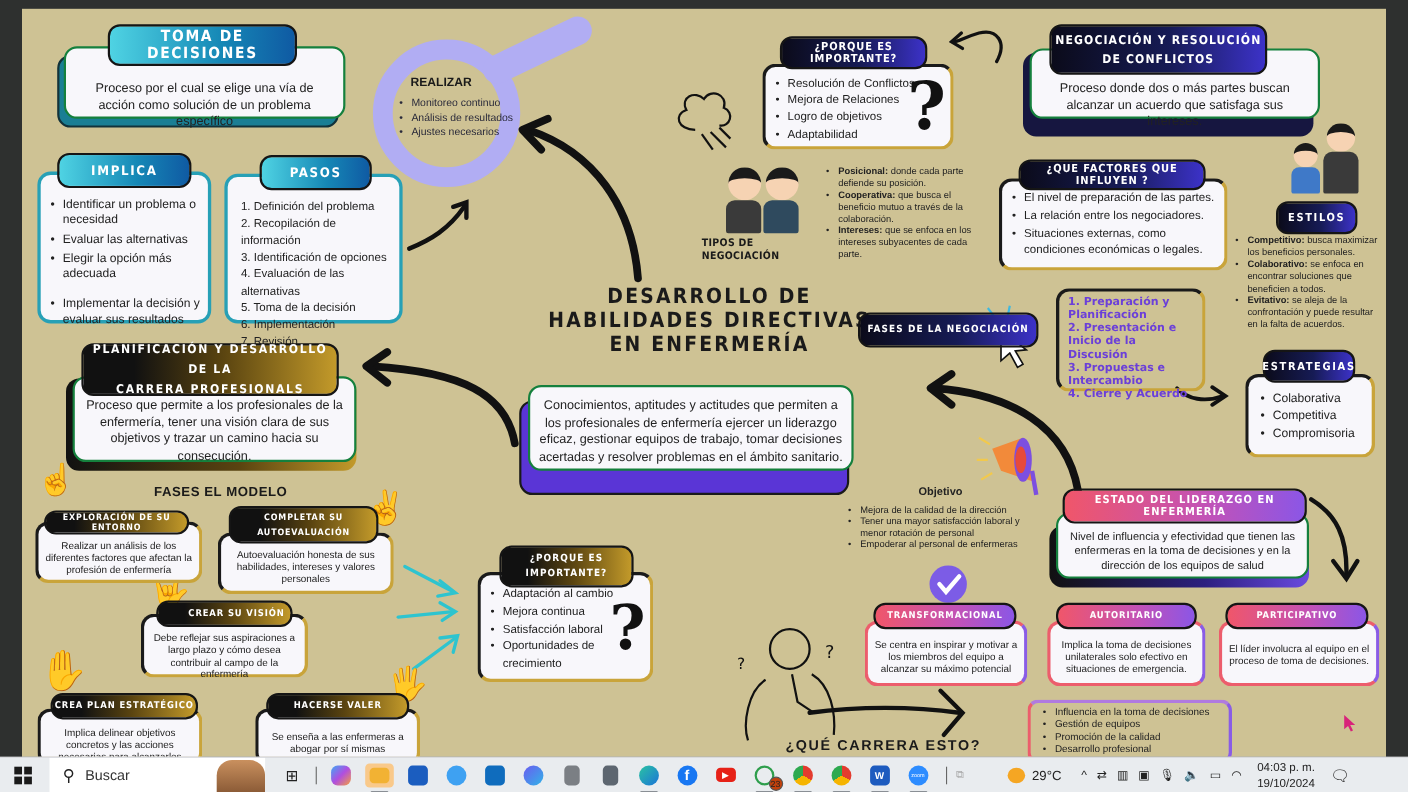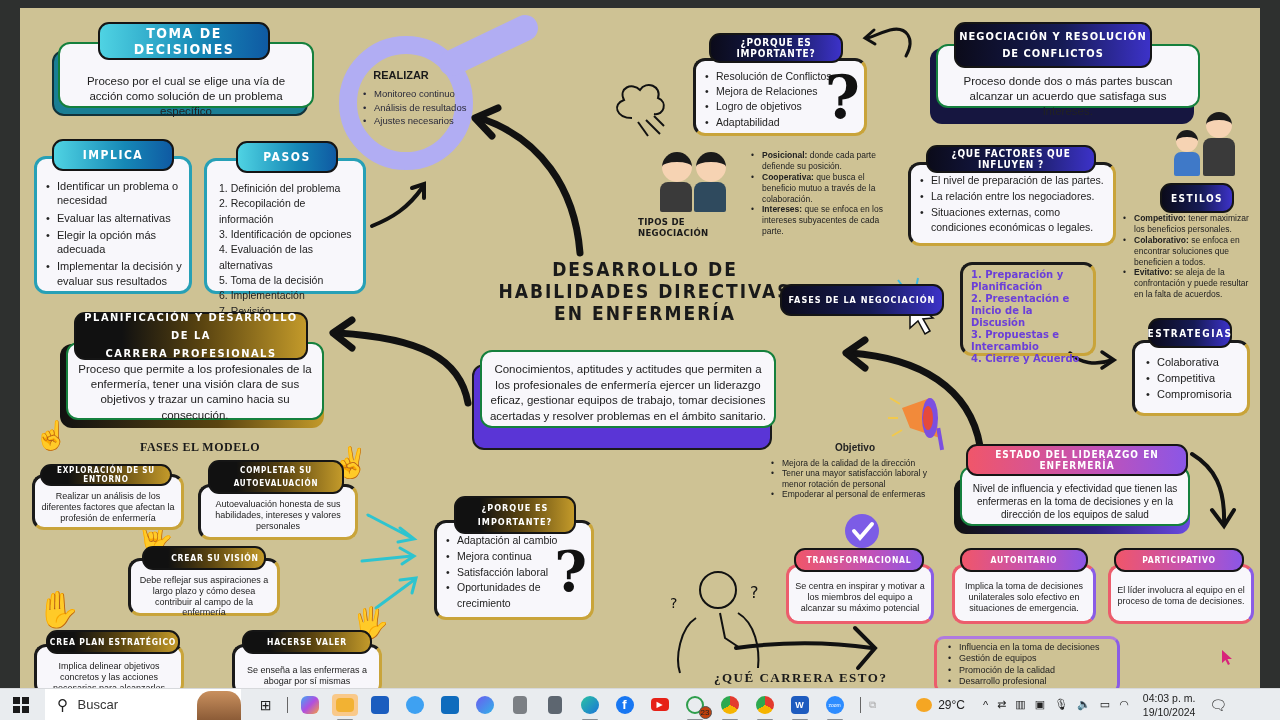--- a/index.html
+++ b/index.html
@@ -21,21 +21,21 @@
 ul li::before{content:"•";position:absolute;left:1px;top:0}
 ol{list-style:none}
 .bold{font-weight:bold}
 .center{text-align:center}
 .b-teal{border:3px solid #27a0b6}
 .b-gold{border:3px solid #c9a43a;border-left-color:#1a1a1a;border-top-color:#1a1a1a}
 .b-dark{border:2px solid #15803d}
 .b-pink{border:3px solid #ec5d6c;border-right-color:#8a5ce6}
 svg{position:absolute;overflow:visible}
 .title-main{position:absolute;left:460px;top:250px;width:330px;text-align:center;font-family:"DejaVu Sans Condensed","DejaVu Sans",sans-serif;font-weight:bold;font-size:19px;letter-spacing:2px;line-height:22px;color:#1a1a1a}
-.sub-title{position:absolute;font-family:Liberation Serif, serif;font-weight:bold;font-size:12px;color:#1a1a1a;letter-spacing:0.5px}
+.sub-title{position:absolute;font-family:Liberation Sans, sans-serif;font-weight:bold;font-size:12px;color:#1a1a1a;letter-spacing:0.5px}
 .qmark{position:absolute;font-family:"DejaVu Serif",serif;font-weight:bold;color:#111;font-size:56px;line-height:1}
 
 #taskbar{position:absolute;left:0;top:688px;width:1280px;height:32px;background:#e9ecef;border-top:1px solid #d7d9dc;display:flex;align-items:center;font-size:12px;color:#222}
 .tb-icon{width:26px;height:22px;display:flex;align-items:center;justify-content:center;margin:0 4.5px;position:relative;border-radius:4px}
 .tb-icon .sq{width:18px;height:18px;border-radius:4px}
 .tb-run::after{content:"";position:absolute;bottom:-5px;left:5px;width:16px;height:2px;background:#8a8f95;border-radius:1px}
 </style>
 </head>
 <body>
 
@@ -140,21 +140,21 @@
   <div class="card b-dark center" style="left:38px;top:34px;width:256px;height:66px;padding:30px 10px 0;font-size:11.5px">
     <span>Proceso por el cual se elige una vía de acción como solución de un problema específico</span>
   </div>
   <div class="head h-teal" style="left:78px;top:14px;width:172px;height:38px;font-size:14px">TOMA DE DECISIONES</div>
 
   <div class="card b-teal" style="left:14px;top:148px;width:158px;height:138px;padding:20px 6px 0 8px">
     <ul>
       <li>Identificar un problema o necesidad</li>
       <li style="margin-top:3px">Evaluar las alternativas</li>
       <li style="margin-top:3px">Elegir la opción más adecuada</li>
-      <li style="margin-top:3px">Implementar la decisión y evaluar sus resultados</li>
+      <li style="margin-top:13px">Implementar la decisión y evaluar sus resultados</li>
     </ul>
   </div>
   <div class="head h-teal" style="left:32px;top:131px;width:122px;height:32px;font-size:12px">IMPLICA</div>
 
   <div class="card b-teal" style="left:184px;top:150px;width:162px;height:136px;padding:20px 6px 0 12px;font-size:10.5px;line-height:1.46">
     <ol>
       <li>1. Definición del problema</li>
       <li>2. Recopilación de información</li>
       <li>3. Identificación de opciones</li>
       <li>4. Evaluación de las alternativas</li>
@@ -217,21 +217,21 @@
       <li>El nivel de preparación de las partes.</li>
       <li>La relación entre los negociadores.</li>
       <li>Situaciones externas, como condiciones económicas o legales.</li>
     </ul>
   </div>
   <div class="head h-navy" style="left:906px;top:137px;width:170px;height:28px;font-size:10px;letter-spacing:0.8px">¿QUE FACTORES QUE INFLUYEN ?</div>
 
   <div class="head h-navy" style="left:1140px;top:175px;width:74px;height:30px;font-size:10px">ESTILOS</div>
   <div class="abs" style="left:1102px;top:205px;width:138px;font-size:8.5px;line-height:1.28;color:#222">
     <ul>
-      <li><b>Competitivo:</b><span> tener maximizar los beneficios personales.</span></li>
+      <li><b>Competitivo:</b><span> busca maximizar los beneficios personales.</span></li>
       <li><b>Colaborativo:</b><span> se enfoca en encontrar soluciones que beneficien a todos.</span></li>
       <li><b>Evitativo:</b><span> se aleja de la confrontación y puede resultar en la falta de acuerdos.</span></li>
     </ul>
   </div>
 
   <div class="head h-navy" style="left:760px;top:276px;width:164px;height:32px;font-size:9px;letter-spacing:1px">FASES DE LA NEGOCIACIÓN</div>
   <div class="abs" style="left:940px;top:254px;width:136px;height:94px;border:3px solid #1a1a1a;border-right-color:#c9a43a;border-bottom-color:#c9a43a;border-radius:12px;padding:4px 4px 0 8px;font-size:10px;font-weight:bold;color:#6b3fd9;line-height:1.2;font-family:'DejaVu Sans',sans-serif">
     <ol>
       <li>1. Preparación y Planificación</li>
       <li>2. Presentación e Inicio de la Discusión</li>

